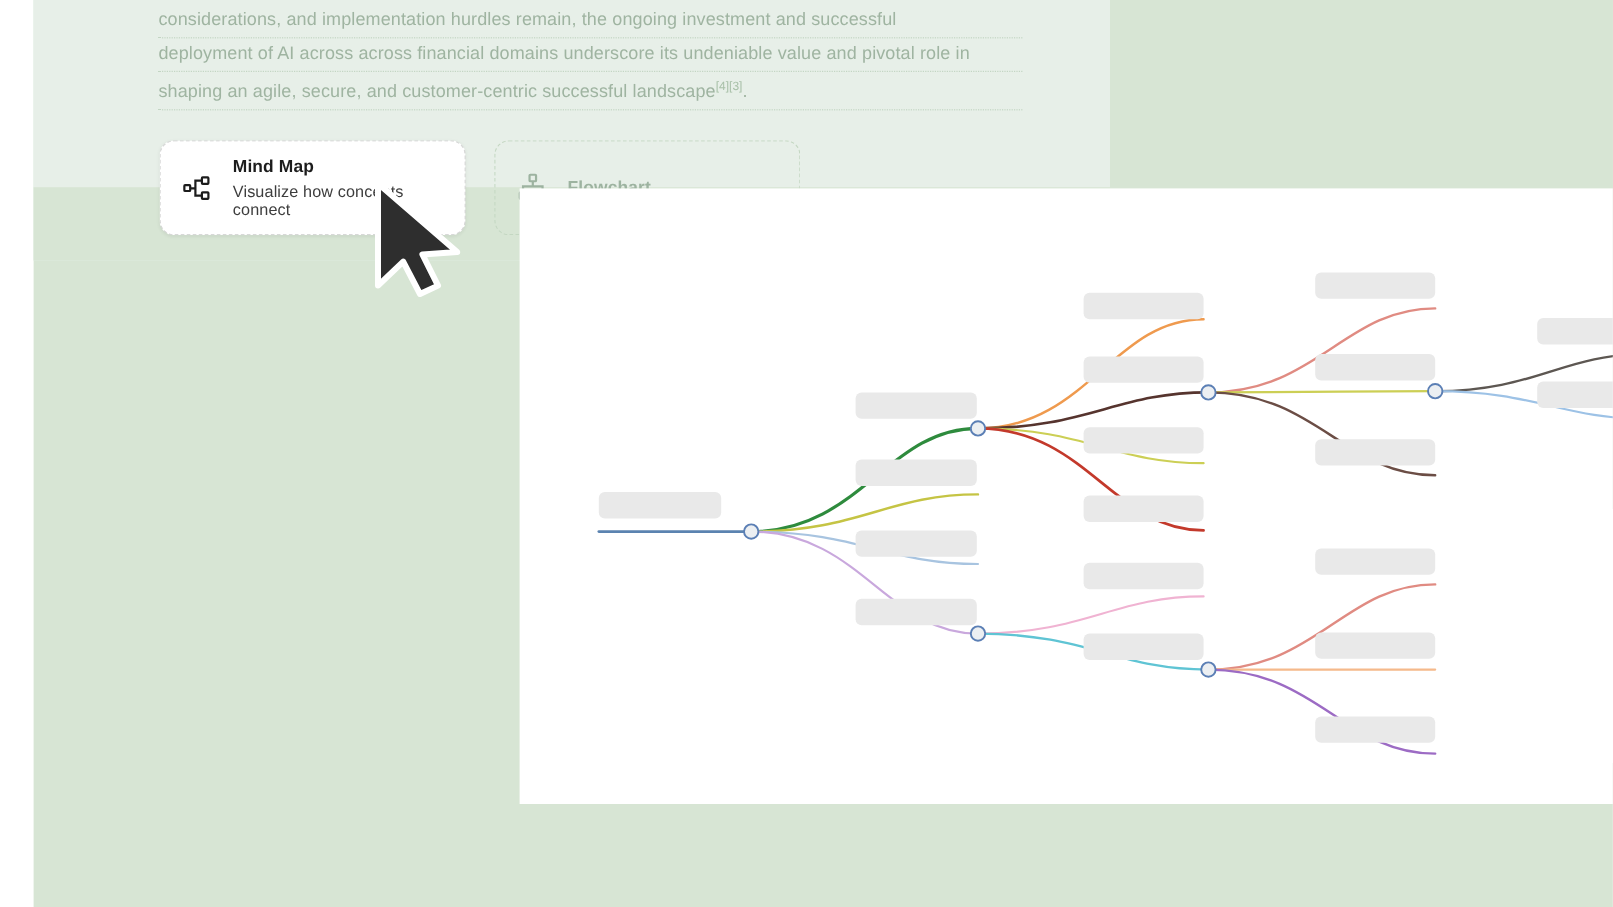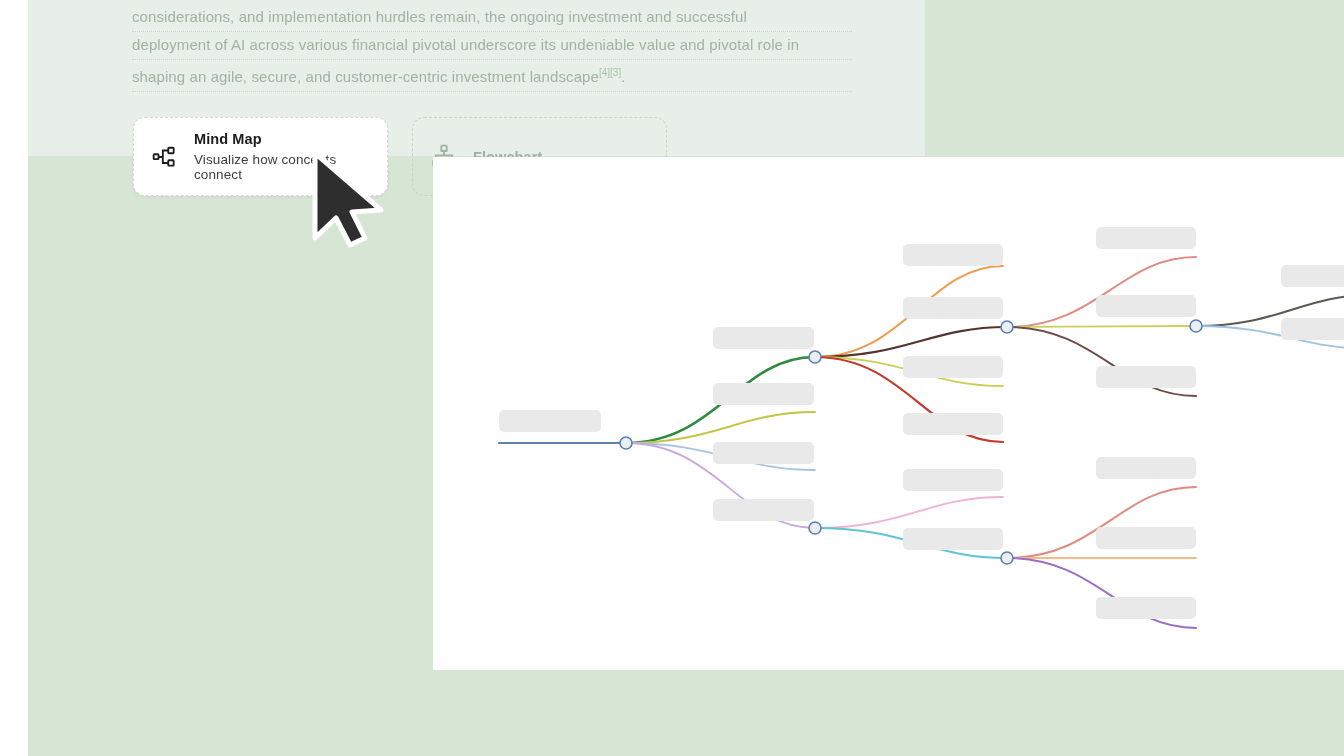--- a/index.html
+++ b/index.html
@@ -89,24 +89,24 @@
 
   <div class="band-light-strip"></div>
   <div class="band-dark-topright"></div>
   <div class="band-mid"></div>
 
   <div class="article">
     <p style="margin-top:4px;">
       <span class="article-line">considerations, and implementation hurdles remain, the ongoing investment and successful</span>
     </p>
     <p>
-      <span class="article-line">deployment of AI across various financial pivotal underscore its undeniable value and pivotal role in</span>
+      <span class="article-line">deployment of AI across across financial domains underscore its undeniable value and pivotal role in</span>
     </p>
     <p>
-      <span class="article-line"><span>shaping an agile, secure, and customer-centric investment landscape</span><span class="cite">[4][3]</span><span>.</span></span>
+      <span class="article-line"><span>shaping an agile, secure, and customer-centric successful landscape</span><span class="cite">[4][3]</span><span>.</span></span>
     </p>
   </div>
 
   <div class="cards">
 
     <div class="card selected">
       <svg class="card-icon" viewBox="0 0 24 24" fill="none" stroke="#1c1c1c" stroke-width="1.7">
         <rect x="1.5" y="9.5" width="4.5" height="4.5" rx="0.6"></rect>
         <rect x="15" y="3.5" width="5" height="5" rx="0.6"></rect>
         <rect x="15" y="15" width="5" height="5" rx="0.6"></rect>

